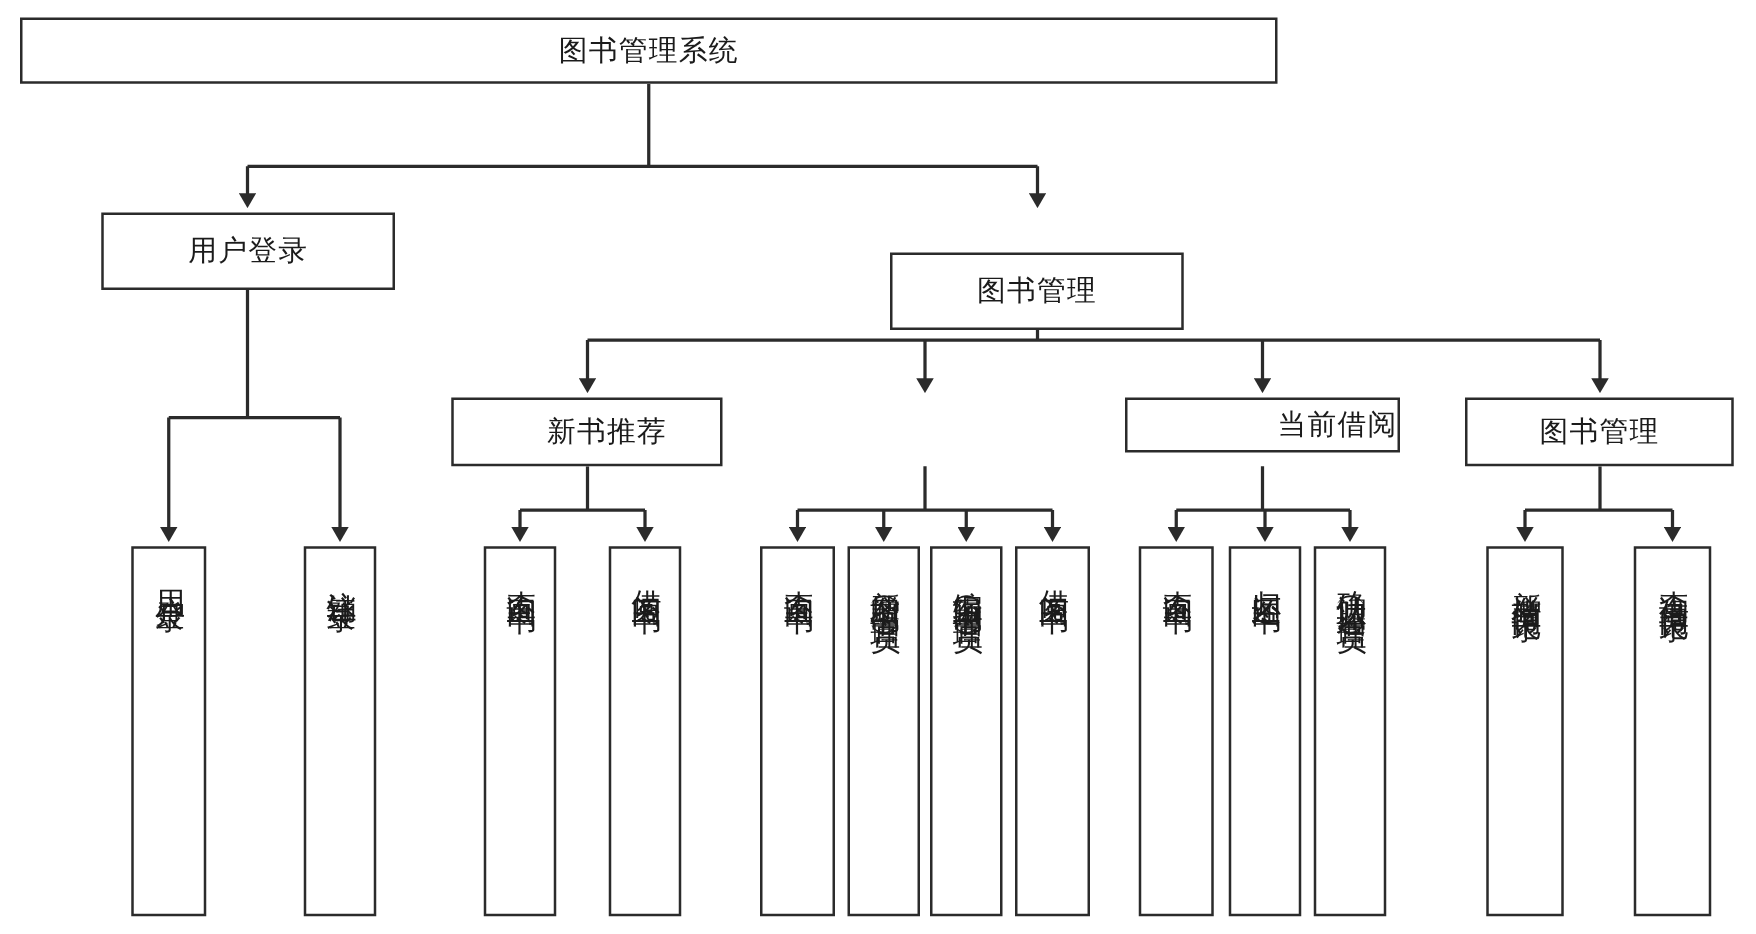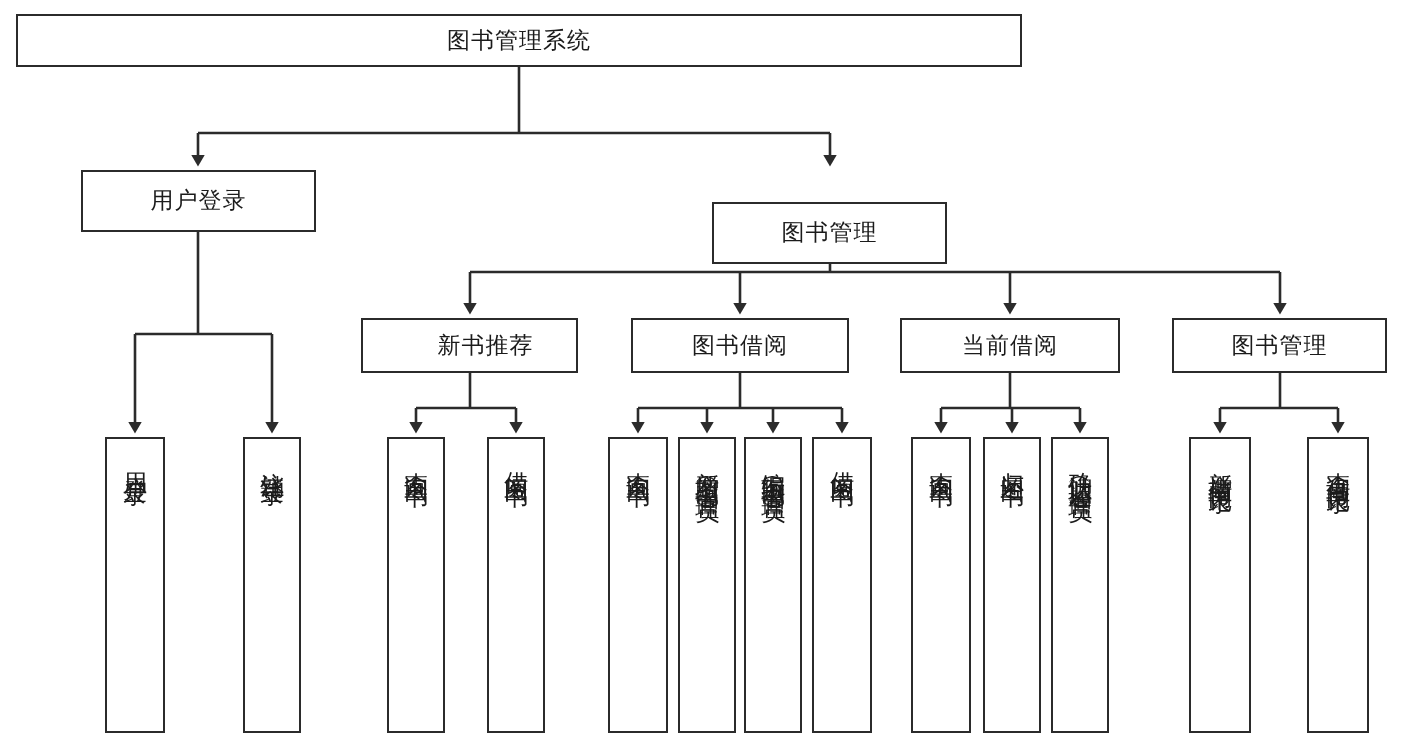--- a/index.html
+++ b/index.html
@@ -119,24 +119,21 @@
   <div class="node h" style="left:81px;top:170px;width:235px;height:62px;">
     <span class="lbl">用户登录</span>
   </div>
   <div class="node h" style="left:712px;top:170px;width:235px;height:62px;margin-top:32px;">
     <span class="lbl">图书管理</span>
   </div>
 
   <div class="node h" style="left:361px;top:318px;width:217px;height:55px;padding-left:32px;">
     <span class="lbl">新书推荐</span>
   </div>
-  <div class="node h" style="left:631px;top:318px;width:218px;height:55px;">
-    <span class="lbl">图书借阅</span>
-  </div>
-  <div class="node h" style="left:900px;top:318px;width:220px;height:55px;">
+  <div class="node h" style="left:900px;top:318px;width:220px;height:44px;justify-content:flex-end;">
     <span class="lbl">当前借阅</span>
   </div>
   <div class="node h" style="left:1172px;top:318px;width:215px;height:55px;">
     <span class="lbl">图书管理</span>
   </div>
 
   <div class="node v" style="left:105px;top:437px;width:60px;height:296px;">
     <span class="lbl">用户登录</span>
   </div>
   <div class="node v" style="left:243px;top:437px;width:58px;height:296px;">

